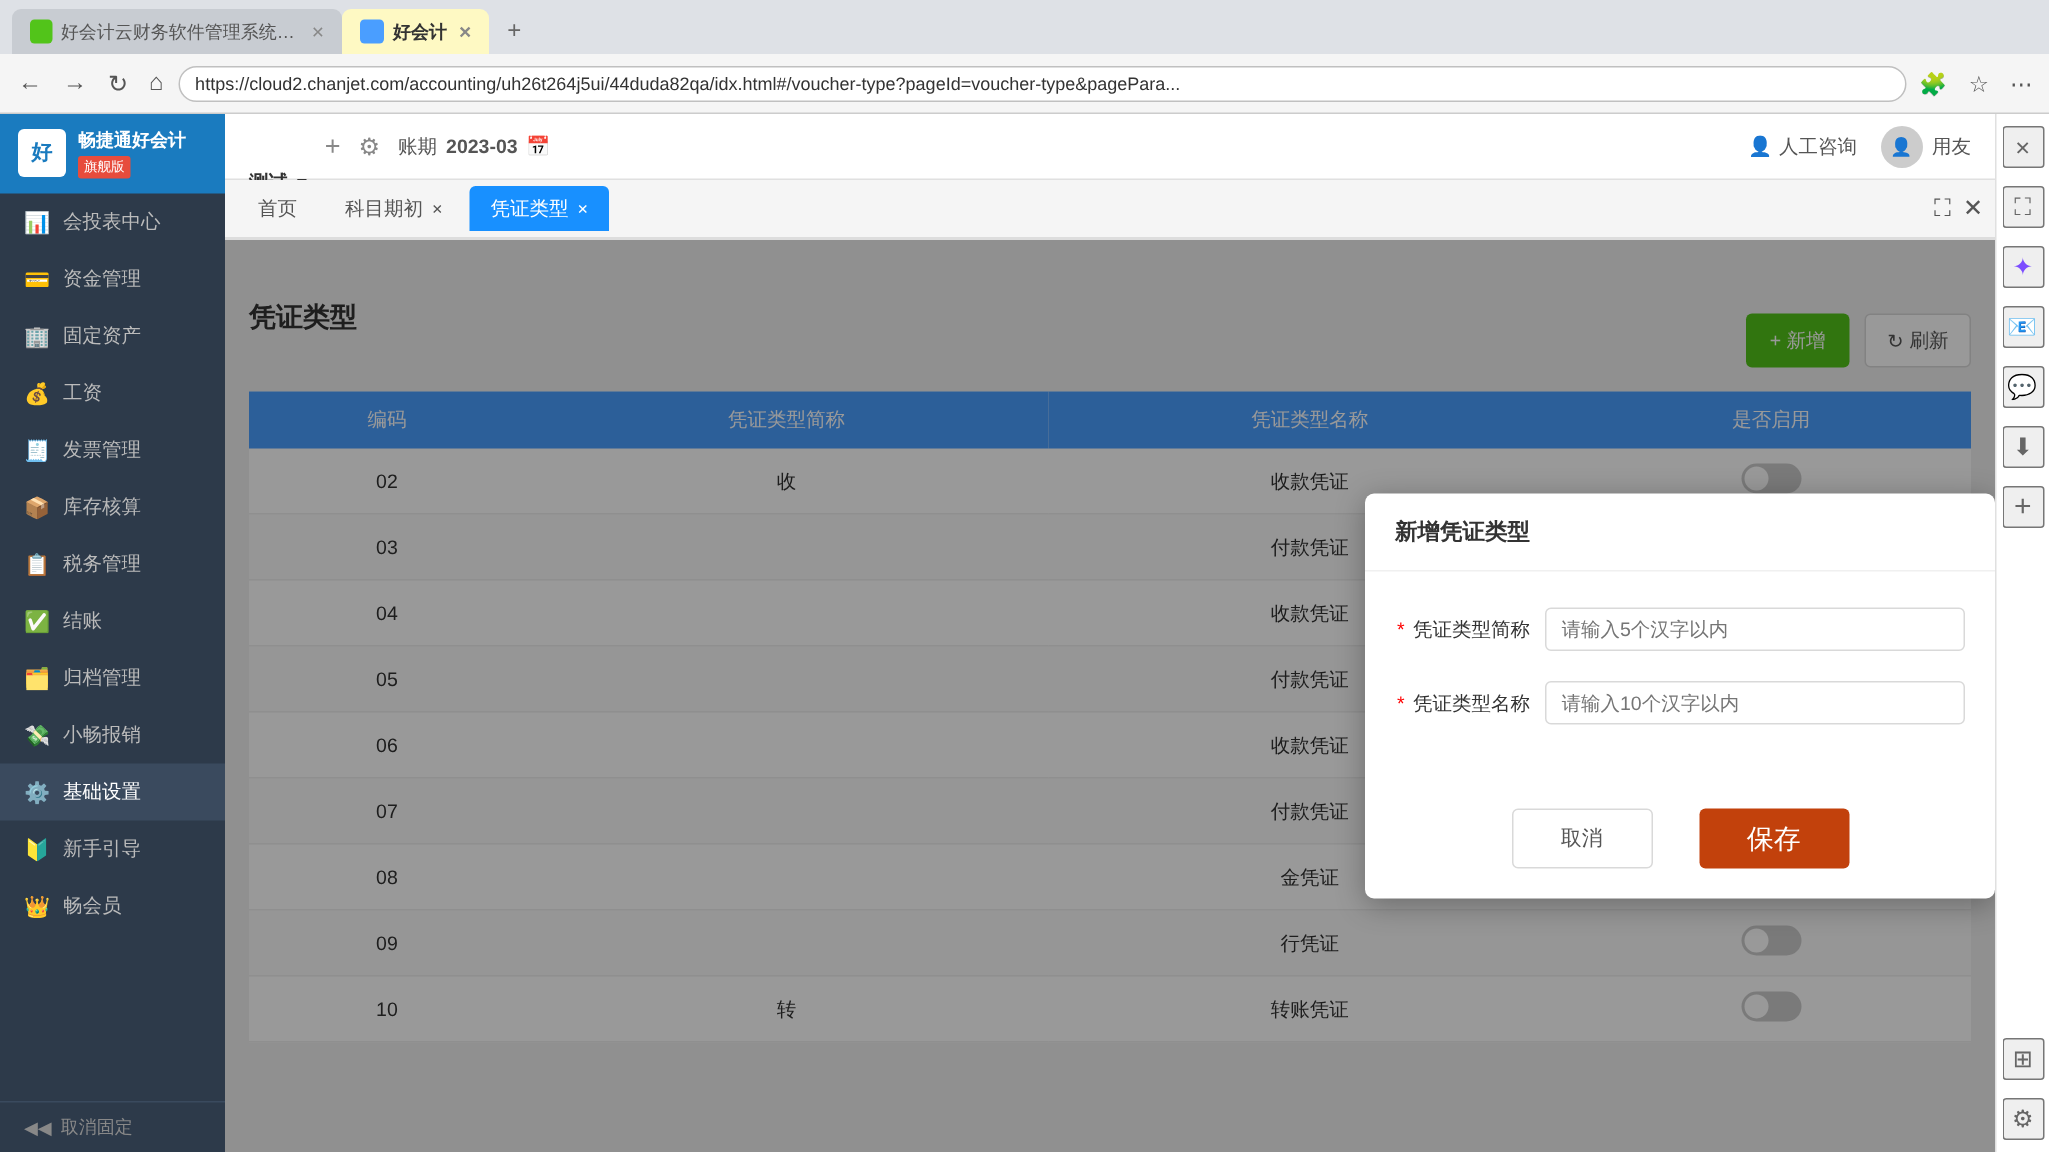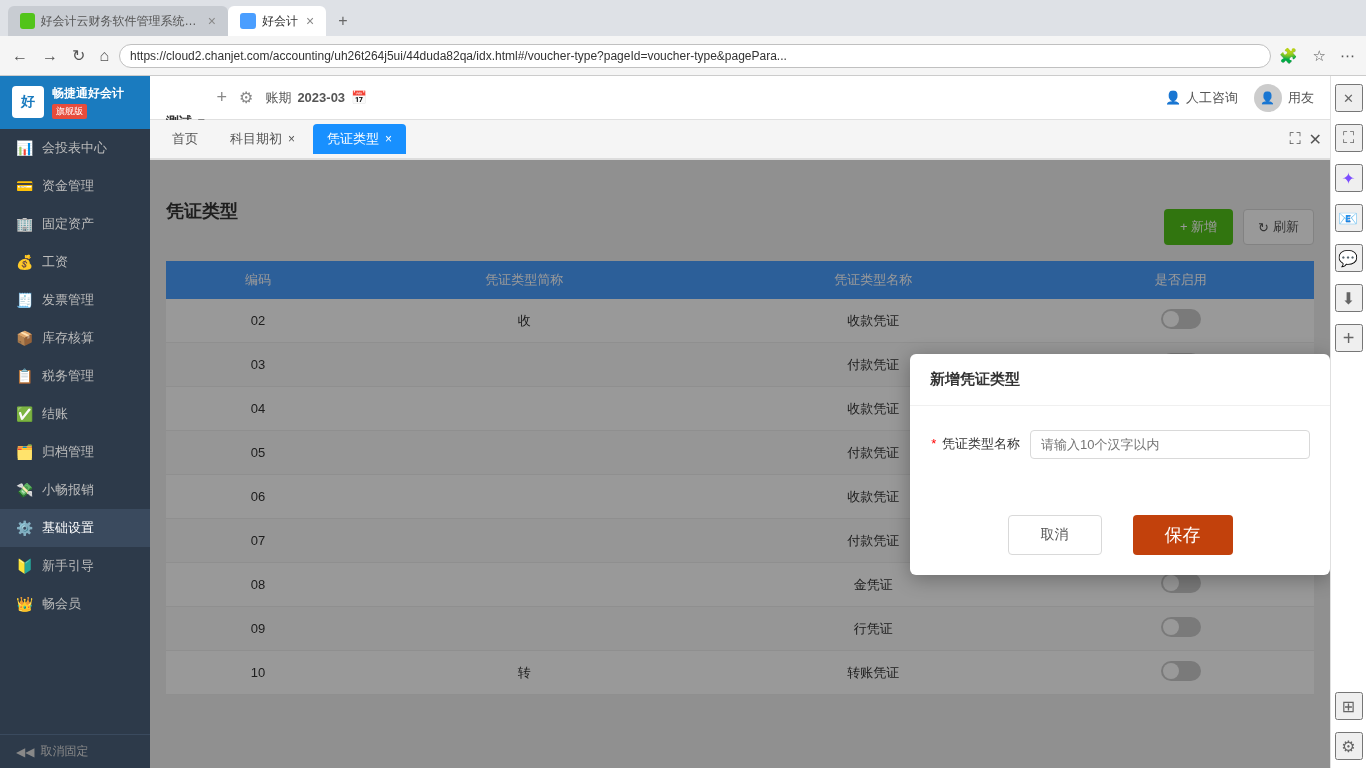--- a/index.html
+++ b/index.html
@@ -1,19 +1,19 @@
 <!DOCTYPE html>
 <html><head>
   <meta charset="utf-8">
   <style>
     * { margin: 0; padding: 0; box-sizing: border-box; }
     body { width: 1366px; height: 768px; overflow: hidden; font-family: "Microsoft YaHei", "SimHei", sans-serif; font-size: 13px; background: #f0f0f0; }
     .tab-bar { display: flex; align-items: flex-end; padding: 6px 0 0 8px; background: #dee1e6; height: 36px; }
     .tab { display: flex; align-items: center; padding: 0 12px; height: 30px; border-radius: 6px 6px 0 0; font-size: 12px; cursor: pointer; max-width: 220px; }
-    .tab.active { background: #ffffff; color: #333; }
+    .tab.active { background: #fef9c3; color: #333; font-weight: bold; }
     .tab.inactive { background: #c8ccd2; color: #555; }
     .tab-icon { width: 16px; height: 16px; margin-right: 6px; border-radius: 3px; background: #4a9eff; display:inline-block; }
     .tab-icon.green { background: #52c41a; }
     .tab-close { margin-left: 8px; color: #888; font-size: 14px; cursor: pointer; }
     .tab-new { margin-left: 4px; padding: 4px 8px; font-size: 16px; color: #666; cursor: pointer; align-self: center; }
     .address-bar { display: flex; align-items: center; padding: 4px 8px; background: #f5f5f5; height: 40px; gap: 6px; border-bottom: 1px solid #ccc; }
     .nav-btn { background: none; border: none; color: #555; font-size: 16px; cursor: pointer; padding: 4px; }
     .address-input { flex: 1; padding: 4px 10px; border: 1px solid #c0c0c0; border-radius: 20px; font-size: 12px; color: #333; background: #fff; }
     .browser-actions { display: flex; gap: 8px; align-items: center; }
     .browser-action-btn { background: none; border: none; color: #555; font-size: 15px; cursor: pointer; padding: 3px; }
@@ -347,20 +347,27 @@
 
       <div class="modal-overlay">
         <div class="modal">
           <div class="modal-header">
             <span>新增凭证类型</span>
           </div>
           <div class="modal-body">
             <div class="form-row">
               <label class="form-label">
                 <span class="required">*</span>
+                <span>凭证类型简称</span>
+              </label>
+              <input class="form-input" type="text" placeholder="请输入5个汉字以内" style="">
+            </div>
+            <div class="form-row">
+              <label class="form-label">
+                <span class="required">*</span>
                 <span>凭证类型名称</span>
               </label>
               <input class="form-input" type="text" placeholder="请输入10个汉字以内" style="">
             </div>
           </div>
           <div class="modal-footer">
             <button class="btn-cancel">
               <span>取消</span>
             </button>
             <button class="btn-save">

